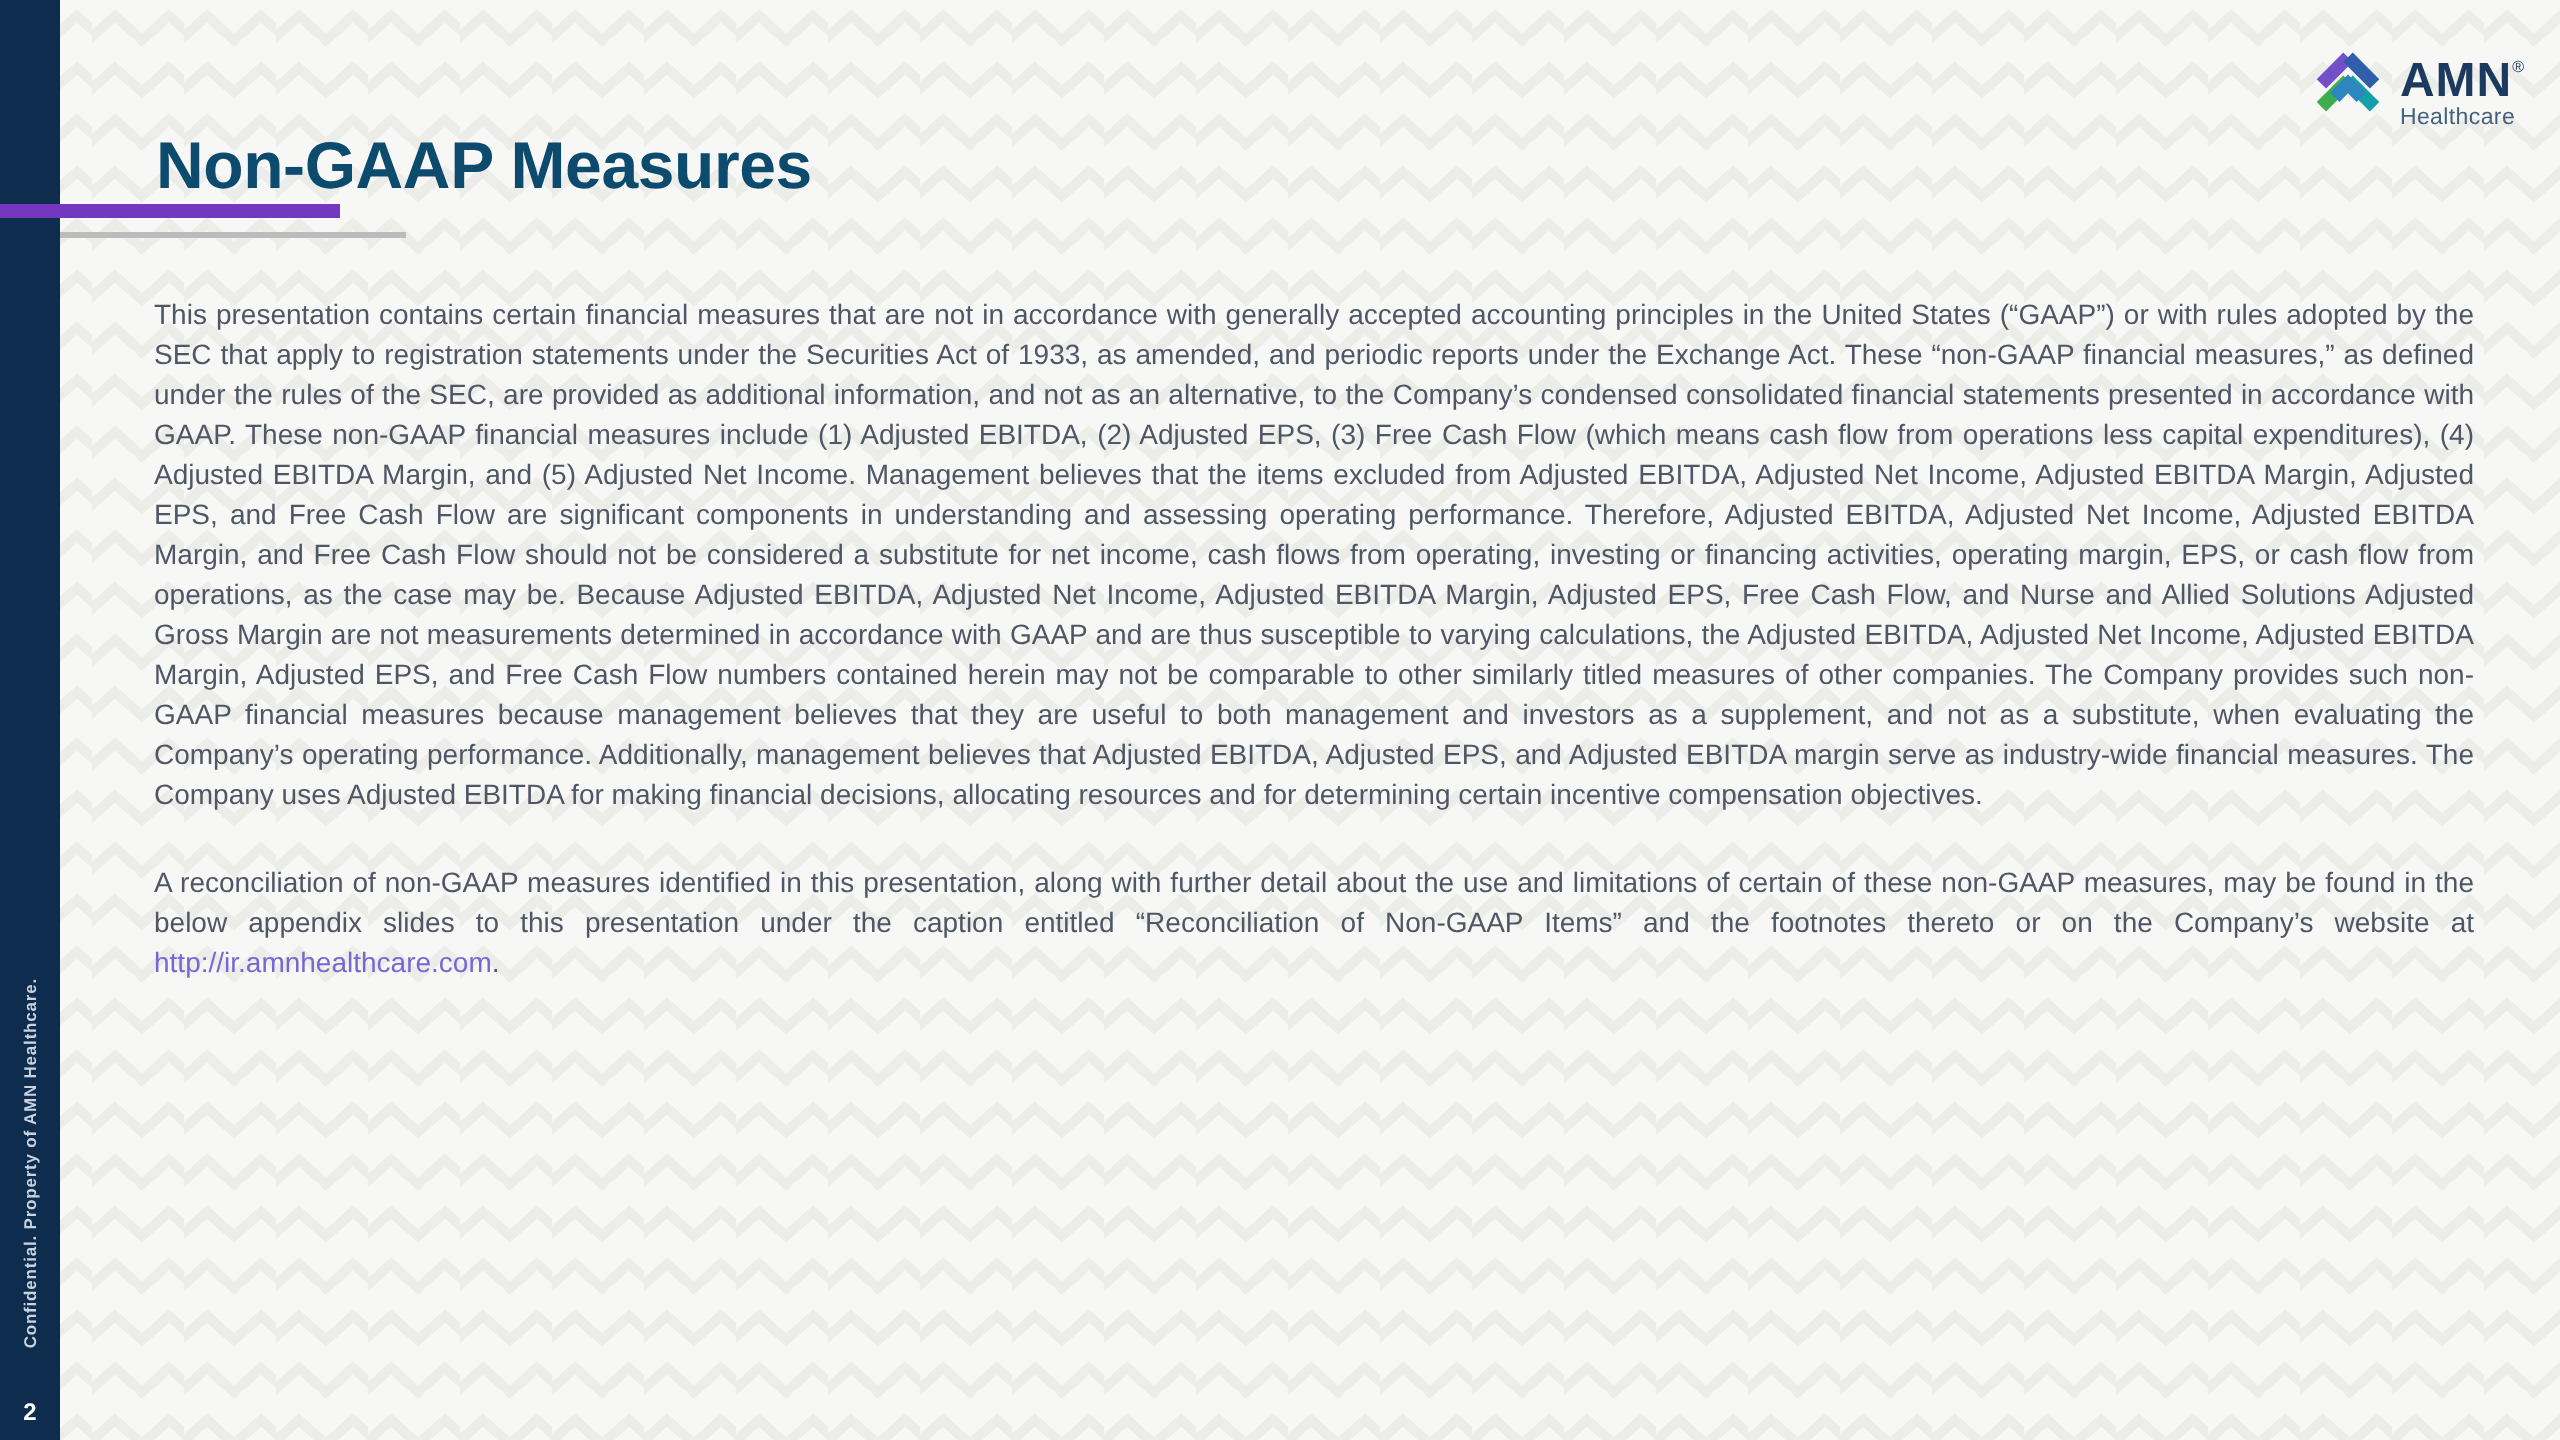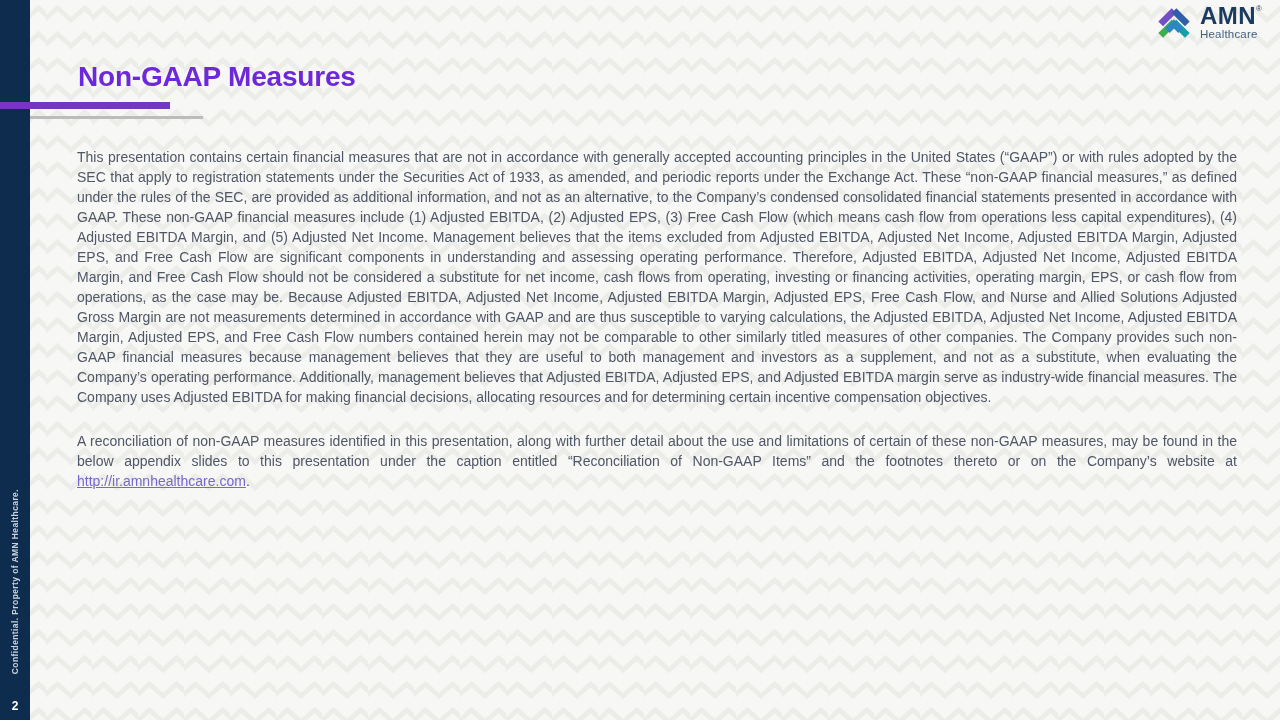--- a/index.html
+++ b/index.html
@@ -36,45 +36,45 @@
     bottom: 7px; left: 0;
     width: 100%;
     text-align: center;
     color: #ffffff;
     font-size: 12px;
     font-weight: 700;
   }
   .slide-title {
     position: absolute;
     left: 78px; top: 42px;
-    font-size: 28px;
+    font-size: 33px;
     font-weight: 700;
-    color: #6d28d9;
+    color: #0c4a6e;
     letter-spacing: -0.2px;
     z-index: 3;
   }
   .accent-line-purple {
     position: absolute;
     left: 0; top: 102px;
     width: 170px; height: 7px;
     background: #7338be;
     z-index: 4;
   }
   .accent-line-gray {
     position: absolute;
     left: 30px; top: 116px;
     width: 173px; height: 3px;
     background: #bcbcbc;
     z-index: 3;
   }
   .logo {
     position: absolute;
-    right: 18px; top: 4px;
+    right: 18px; top: 22px;
     display: flex;
-    align-items: flex-start;
+    align-items: flex-end;
     z-index: 3;
   }
   .logo-mark { margin-right: 7px; }
   .logo-text { line-height: 1; }
   .logo-name {
     font-size: 24px;
     font-weight: 700;
     color: #1c3a5e;
     letter-spacing: 0.5px;
   }
@@ -97,21 +97,20 @@
     font-size: 14px;
     line-height: 20px;
     color: #4f5665;
     text-align: justify;
     z-index: 3;
   }
   .body-copy p { margin: 0; }
   .body-copy p + p { margin-top: 24px; }
   .web-link {
     color: #7767d2;
-    text-decoration: underline;
     cursor: pointer;
   }
 </style>
 </head>
 <body>
 
 <svg class="watermark" width="1280" height="720" aria-hidden="true">
   <defs>
     <pattern id="chev" width="46" height="26" patternUnits="userSpaceOnUse">
       <path d="M-2 20 L11.5 8 L25 20 L38.5 8 L52 20" fill="none" stroke="#ecece9" stroke-width="5"></path>

